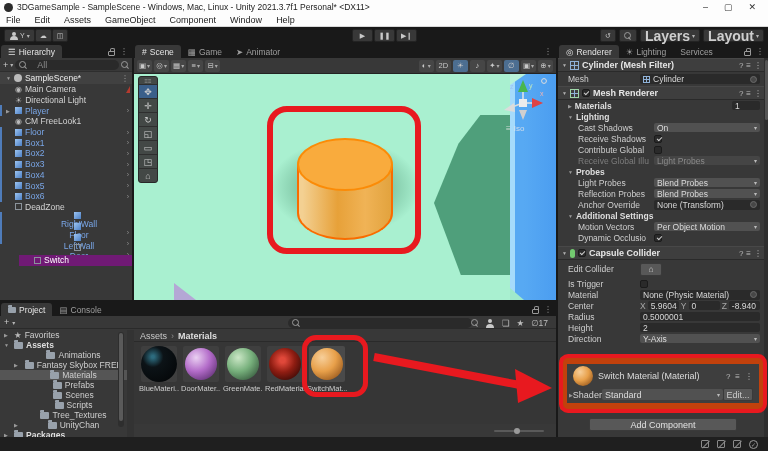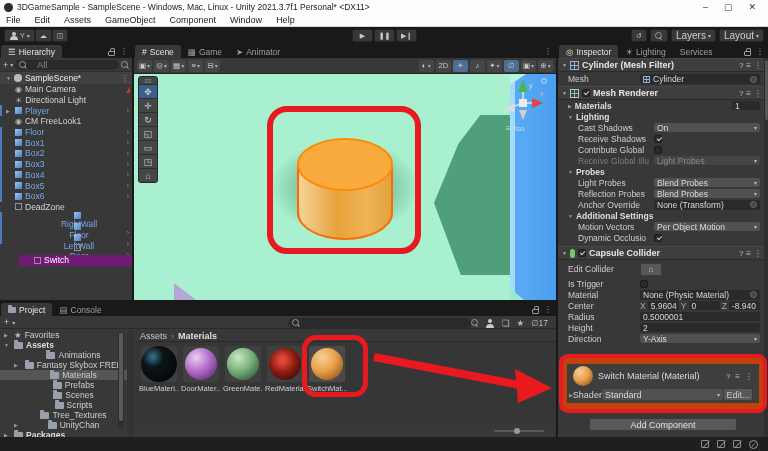--- a/index.html
+++ b/index.html
@@ -15,21 +15,21 @@
   .unity-logo { width:9px; height:9px; border-radius:50%; background:#2b2b2b; }
   .menubar { left:0; top:14px; width:768px; height:13px; background:#fdfdfd; border-bottom:1px solid #d8d8d8; display:flex; align-items:center; gap:14px; padding:0 6px; color:#1c1c1c; font-size:9px; }
   .menubar span { cursor:default; }
 
   
   .maintb { left:0; top:27px; width:768px; height:17px; background:#191919; display:flex; align-items:center; padding:0 4px; }
   .tbtn { background:#383838; border:1px solid #232323; border-radius:2px; height:13px; display:flex; align-items:center; justify-content:center; color:#c9c9c9; font-size:7px; padding:0 4px; gap:2px; }
   .playgrp { position:absolute; left:352px; top:2px; display:flex; gap:1px; }
   .playgrp .tbtn { width:21px; }
   .rightgrp { position:absolute; right:4px; top:2px; display:flex; gap:3px; align-items:center; }
-  .ddtext { font-size:10px; color:#cfcfcf; }
+  .ddtext { font-size:14px; color:#cfcfcf;font-weight:bold; }
 
   
   .tabstrip { background:#191919; height:14px; display:flex; align-items:flex-end; font-size:8.5px; color:#9f9f9f; padding-left:1px; }
   .tab { height:13px; display:flex; align-items:center; gap:3px; padding:0 7px; border-radius:3px 3px 0 0; }
   .tab.active { background:#383838; color:#e4e4e4; }
   .strip-icons { margin-left:auto; display:flex; align-items:center; gap:5px; padding:0 4px 2px 0; }
   .kebab { color:#a0a0a0; font-size:8px; }
 
   
   .i-lock { width:7px; height:5px; border:1px solid #9a9a9a; border-radius:1px; position:relative; margin-top:3px; }
@@ -413,21 +413,21 @@
       <span>Iso</span>
     </div>
 
   </div>
 </div>
 
 <div class="abs insp">
   <div class="tabstrip">
     <span class="tab active">
         <span>◎</span>
-        <span>Inspector</span>
+        <span>Renderer</span>
       </span>
     <span class="tab">
         <span>☀</span>
         <span>Lighting</span>
       </span>
     <span class="tab">
         <span>Services</span>
       </span>
     <span class="strip-icons">
       <span class="i-lock"></span>

